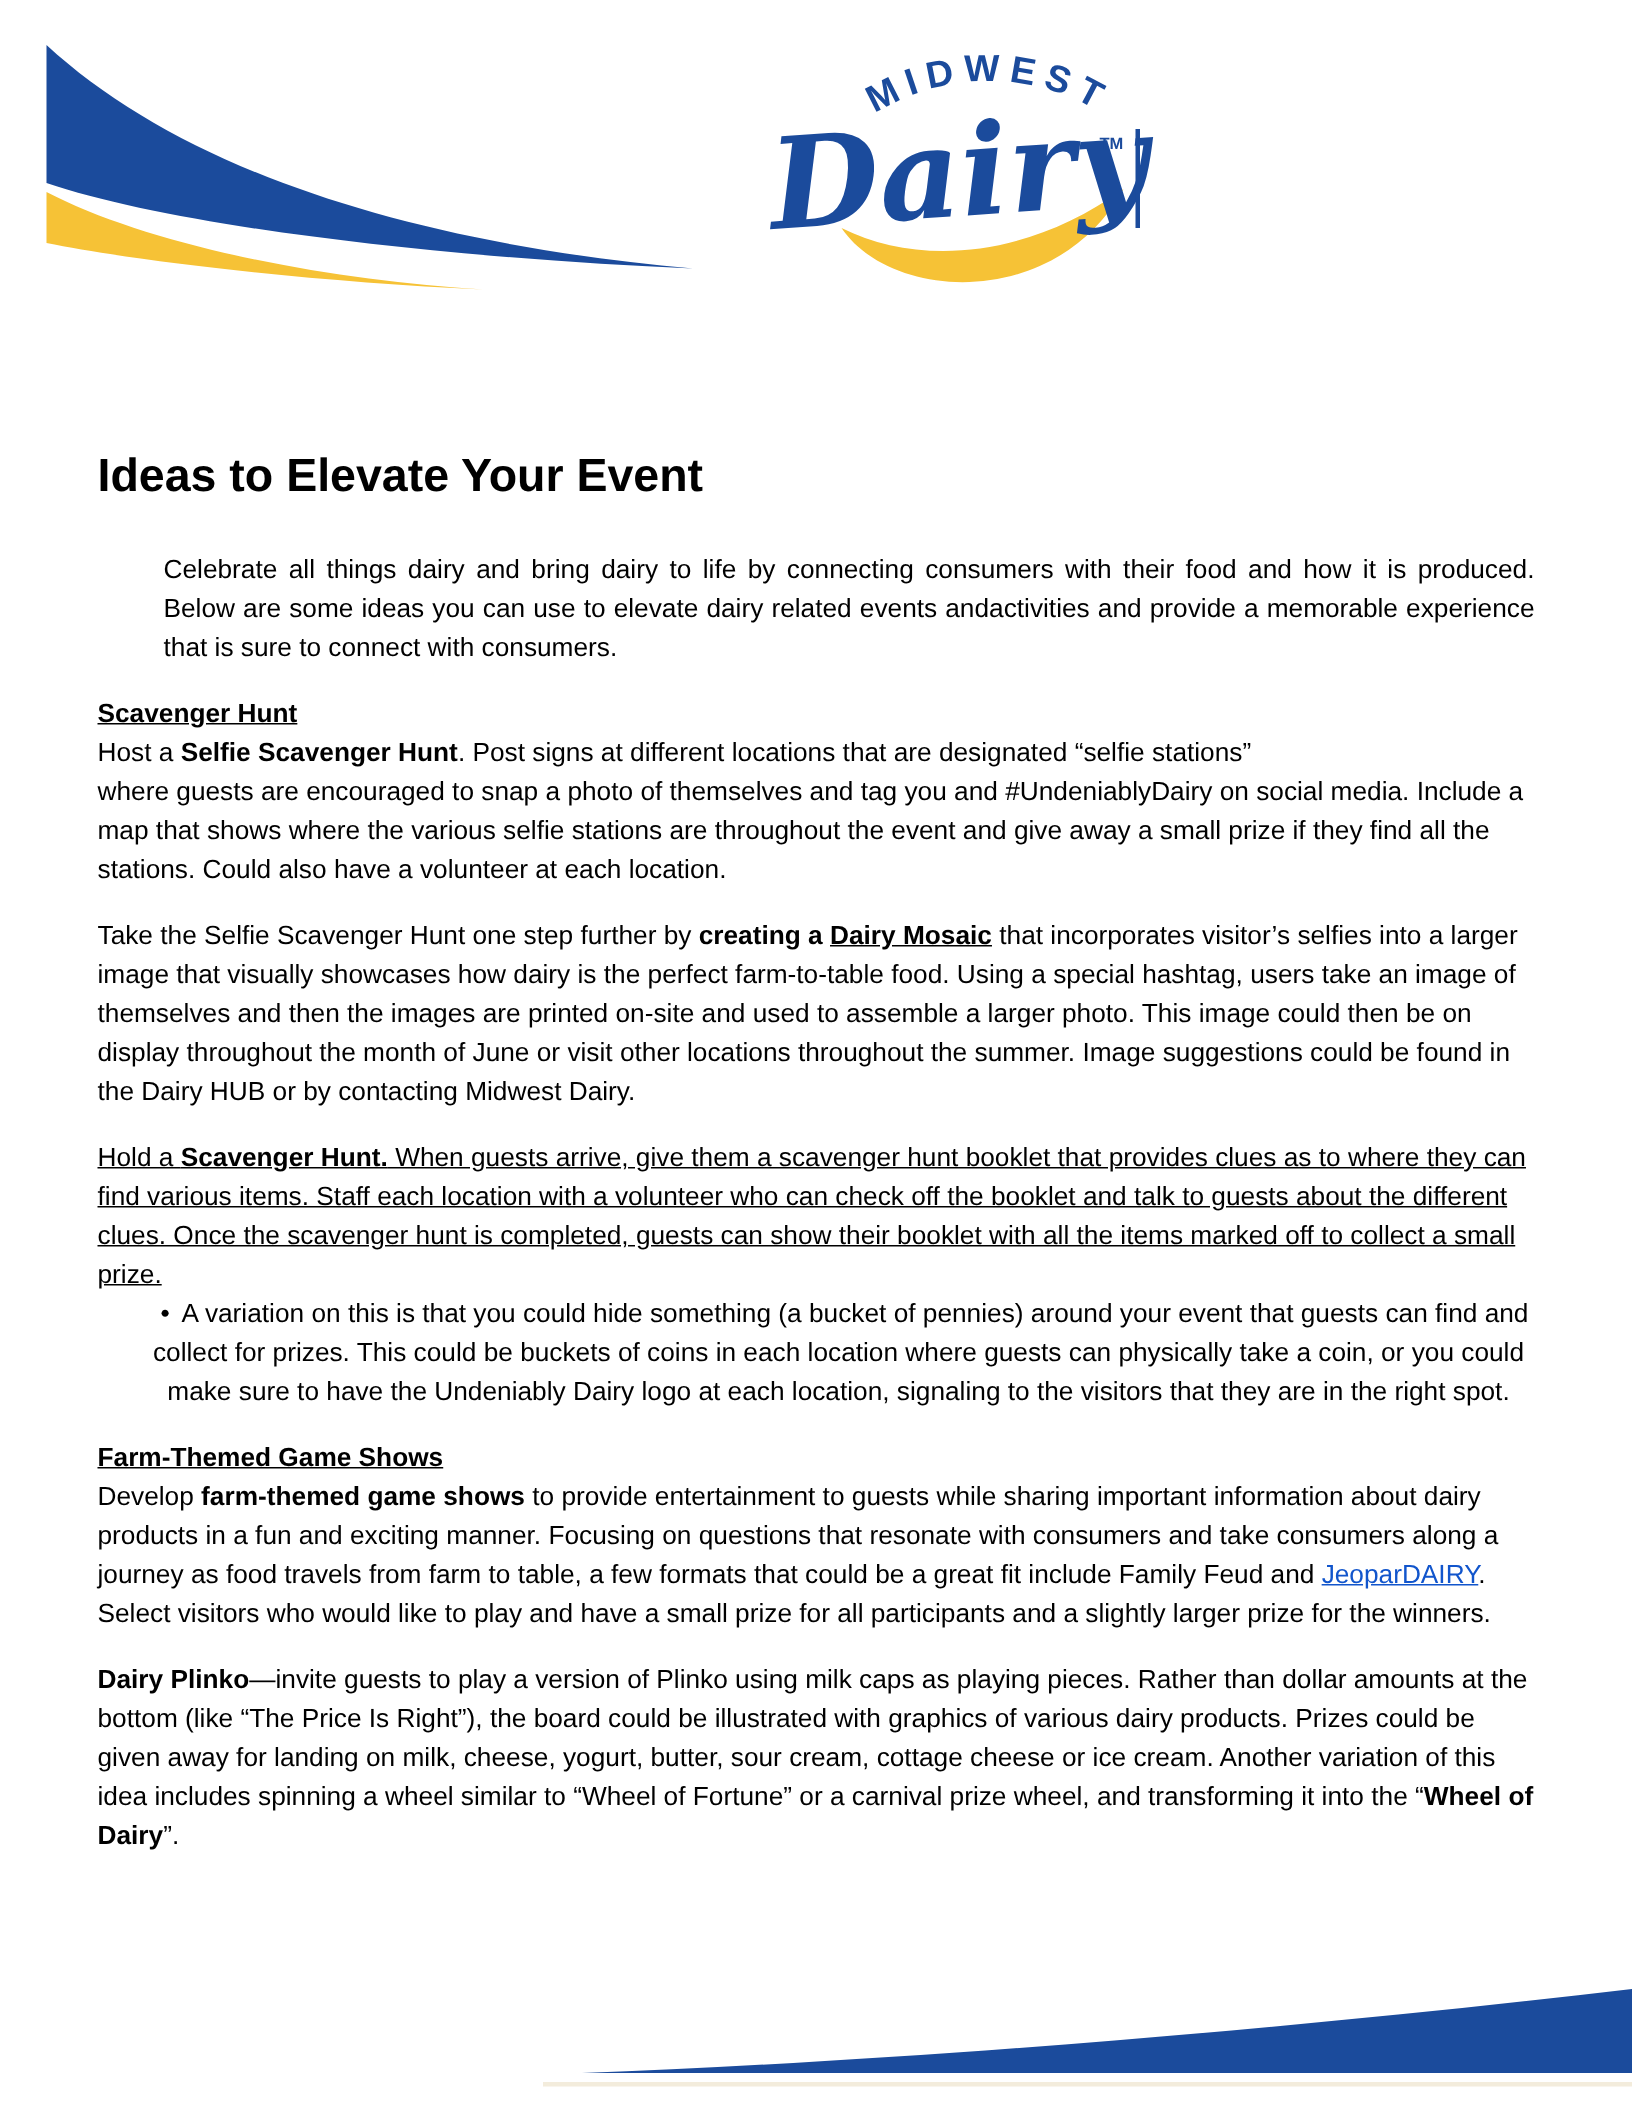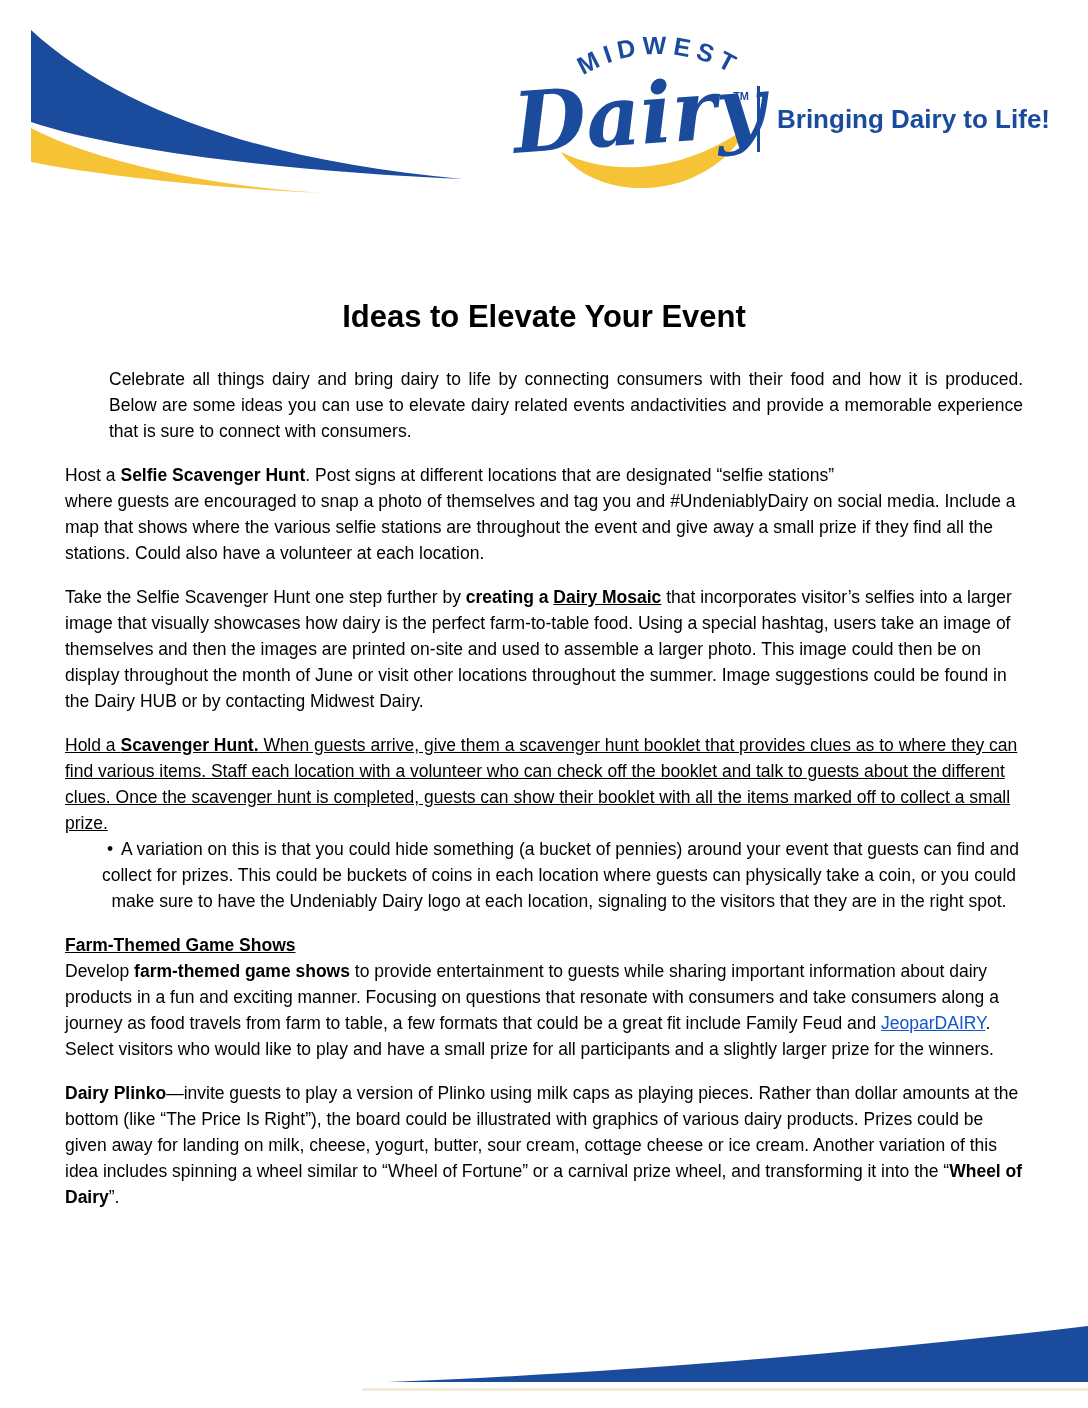--- a/index.html
+++ b/index.html
@@ -40,21 +40,21 @@
     font-size:26px;line-height:30px;font-weight:bold;
     color:var(--brand-blue,#1B4B9C);white-space:nowrap;
   }
   
   .content{
     position:absolute;left:65px;top:298px;width:958px;
     font-size:17.5px;line-height:26px;
   }
   h1.doc-title{
     font-size:31px;line-height:38px;font-weight:bold;
-    text-align:center;margin:0 0 30px 0;
+    text-align:left;margin:0 0 30px 0;
   }
   h2.section-heading{
     font-size:17.5px;line-height:26px;font-weight:bold;
     text-decoration:underline;margin:18px 0 0 0;
   }
   p.body-par{margin:0 0 18px 0;}
   p.body-par.justify{text-align:justify;margin-left:44px;}
   p.body-par.no-gap{margin-bottom:0;text-decoration:underline;}
   .bullet-item{margin:0 0 18px 0;padding-left:30px;text-align:center;}
   .bullet-marker{display:inline-block;width:22px;}
@@ -80,29 +80,29 @@
       <text class="arc-text">
         <textPath href="#arcpath" startOffset="50%" text-anchor="middle">MIDWEST</textPath>
       </text>
     </svg>
     <svg class="crescent-svg" viewBox="0 0 206 112" aria-hidden="true">
       <path class="fill-yellow" d="M8,52 C60,78 132,72 196,26 C152,106 42,102 8,52 Z"></path>
     </svg>
     <div class="script-word">Dairy</div>
     <span class="tm">TM</span>
     <div class="logo-divider"></div>
-    <div class="tagline">Bringing Dairy to Life!</div>
   </div>
 
   <div class="content">
 
     <h1 class="doc-title">Ideas to Elevate Your Event</h1>
 
     <p class="body-par justify"><span>Celebrate all things dairy and bring dairy to life by connecting consumers with their food and how it is produced. Below are some ideas you can use to elevate dairy related events andactivities and provide a memorable experience that is sure to connect with consumers.</span></p>
 
+    <h2 class="section-heading">Scavenger Hunt</h2>
     <p class="body-par"><span>Host a </span><span class="b">Selfie Scavenger Hunt</span><span>. Post signs at different locations that are designated “selfie stations”</span><br><span>where guests are encouraged to snap a photo of themselves and tag you and #UndeniablyDairy on social media. Include a map that shows where the various selfie stations are throughout the event and give away a small prize if they find all the stations. Could also have a volunteer at each location.</span></p>
     <p class="body-par"><span>Take the Selfie Scavenger Hunt one step further by </span><span class="b">creating a </span><span class="b u">Dairy Mosaic</span><span> that incorporates visitor’s selfies into a larger image that visually showcases how dairy is the perfect farm-to-table food. Using a special hashtag, users take an image of themselves and then the images are printed on-site and used to assemble a larger photo. This image could then be on display throughout the month of June or visit other locations throughout the summer. Image suggestions could be found in the Dairy HUB or by contacting Midwest Dairy.</span></p>
     <p class="body-par no-gap"><span>Hold a </span><span class="b">Scavenger Hunt.</span><span> When guests arrive, give them a scavenger hunt booklet that provides clues as to where they can find various items. Staff each location with a volunteer who can check off the booklet and talk to guests about the different clues. Once the scavenger hunt is completed, guests can show their booklet with all the items marked off to collect a small prize.</span></p>
     <div class="bullet-item">
       <span class="bullet-marker">•</span><span><span>A variation on this is that you could hide something (a bucket of pennies) around your event that guests can find and collect for prizes. This could be buckets of coins in each location where guests can physically take a coin, or you could make sure to have the Undeniably Dairy logo at each location, signaling to the visitors that they are in the right spot.</span></span>
     </div>
 
     <h2 class="section-heading">Farm-Themed Game Shows</h2>
     <p class="body-par"><span>Develop </span><span class="b">farm-themed game shows</span><span> to provide entertainment to guests while sharing important information about dairy products in a fun and exciting manner. Focusing on questions that resonate with consumers and take consumers along a journey as food travels from farm to table, a few formats that could be a great fit include Family Feud and </span><span class="link">JeoparDAIRY</span><span>. Select visitors who would like to play and have a small prize for all participants and a slightly larger prize for the winners.</span></p>
     <p class="body-par"><span class="b">Dairy Plinko</span><span>—invite guests to play a version of Plinko using milk caps as playing pieces. Rather than dollar amounts at the bottom (like “The Price Is Right”), the board could be illustrated with graphics of various dairy products. Prizes could be given away for landing on milk, cheese, yogurt, butter, sour cream, cottage cheese or ice cream. Another variation of this idea includes spinning a wheel similar to “Wheel of Fortune” or a carnival prize wheel, and transforming it into the “</span><span class="b">Wheel of Dairy</span><span>”.</span></p>

